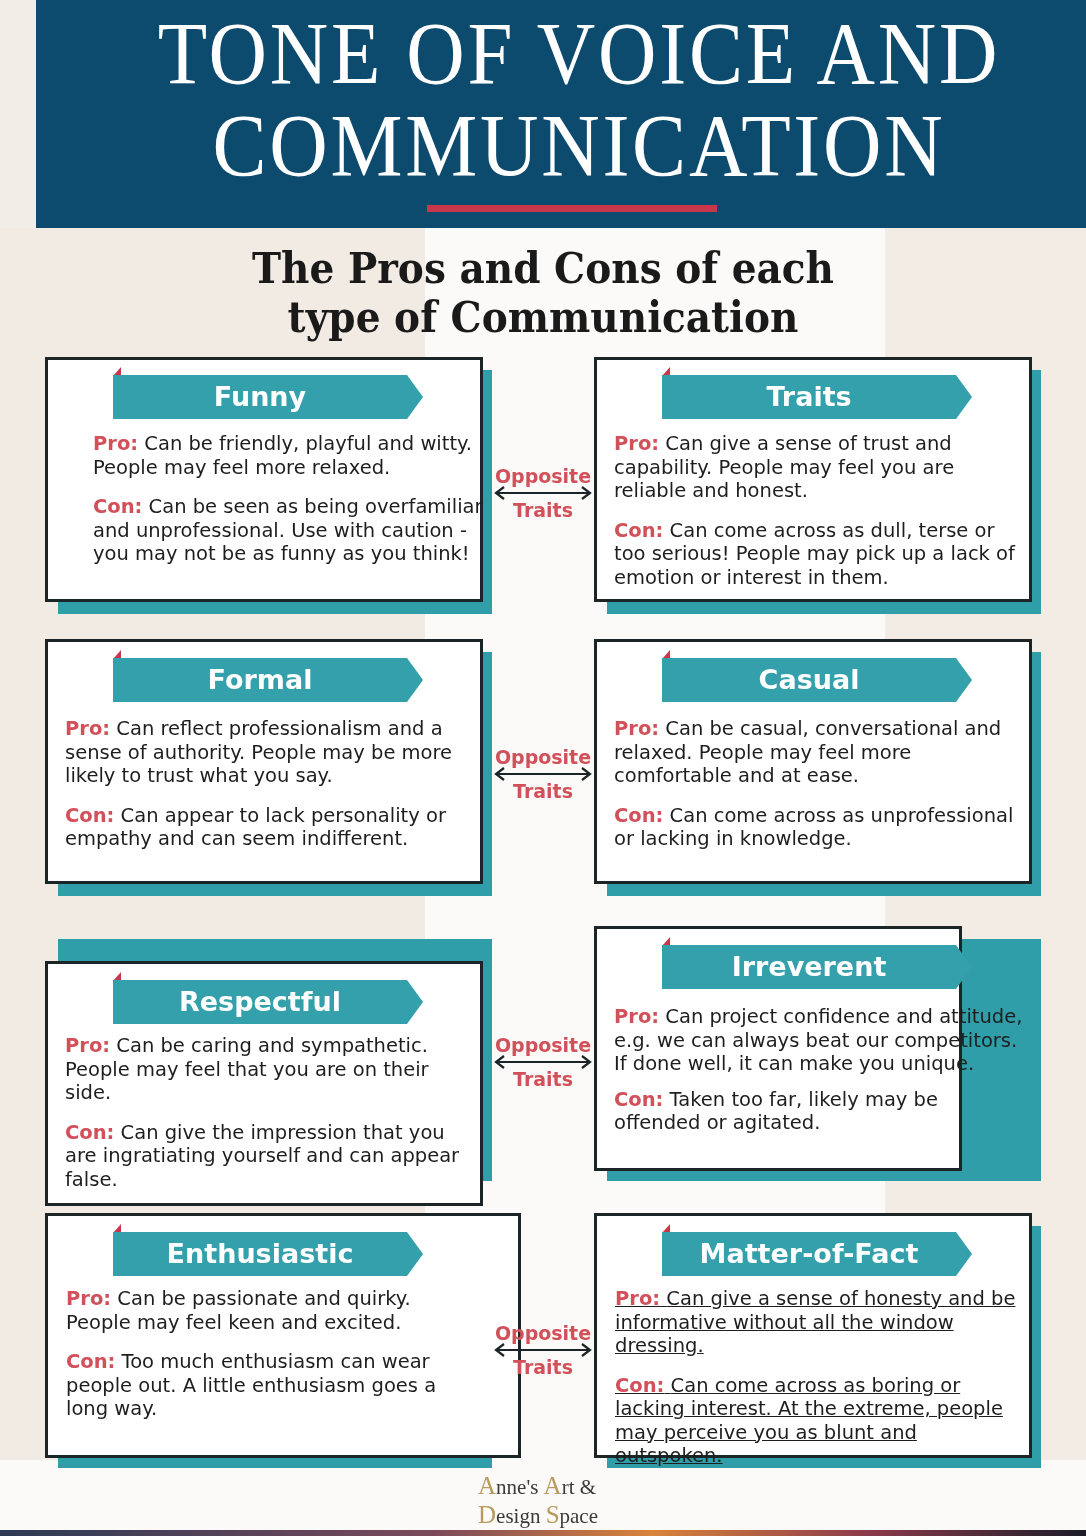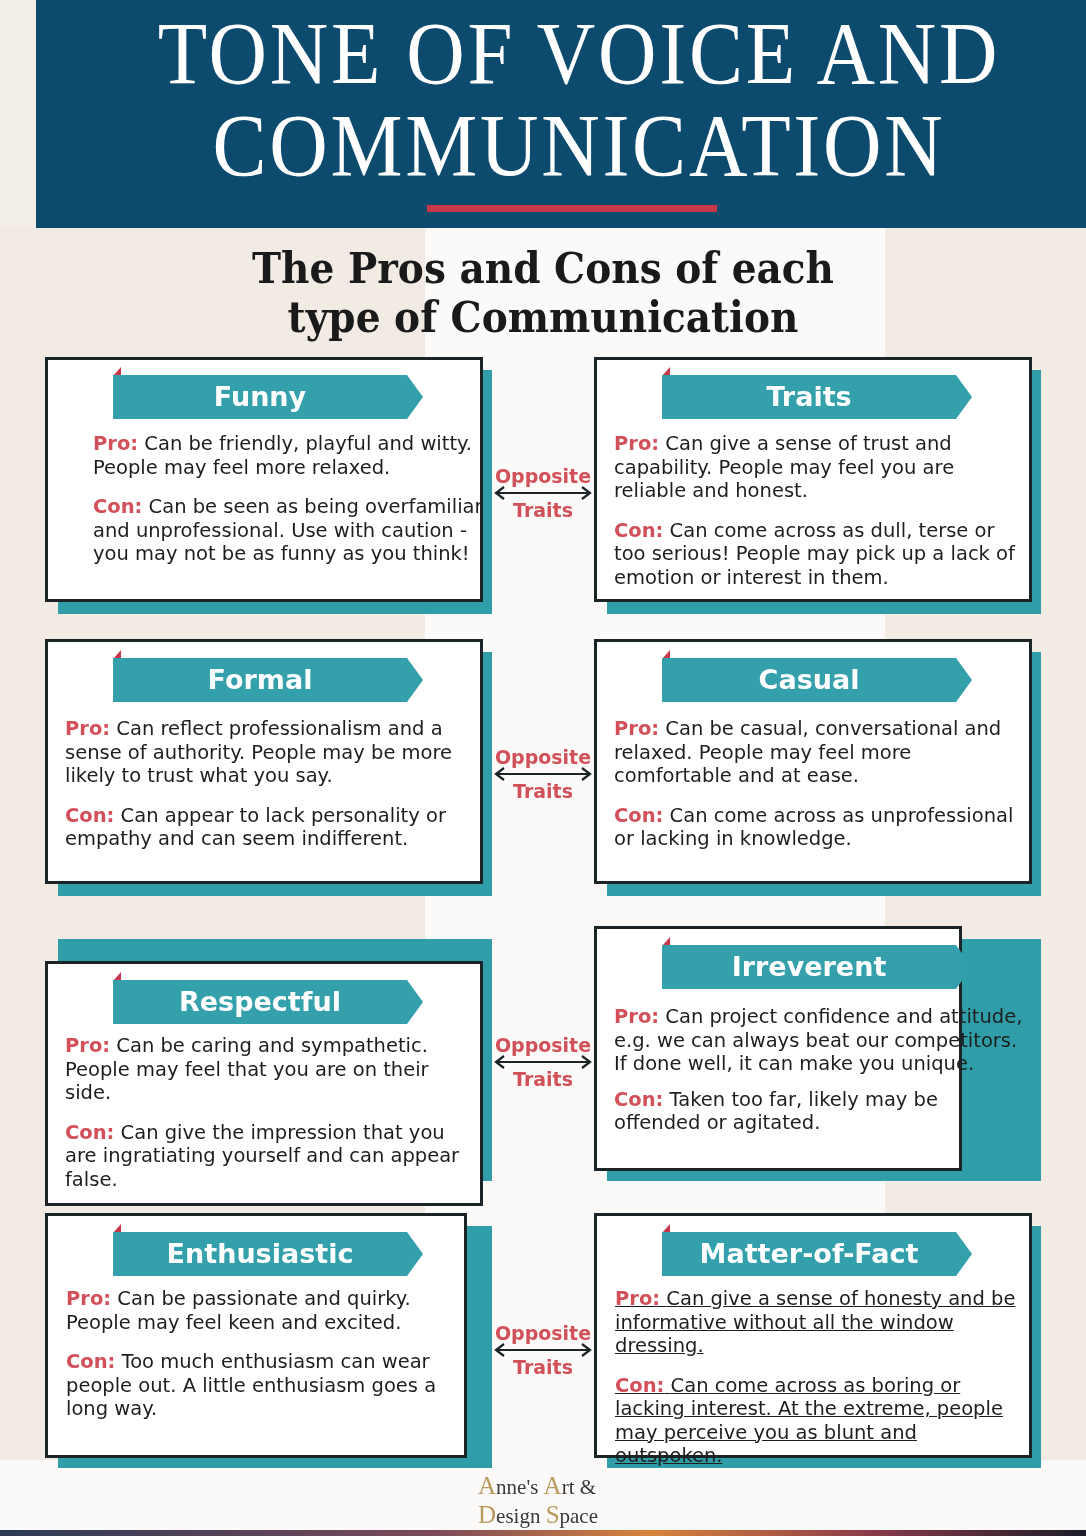--- a/index.html
+++ b/index.html
@@ -195,21 +195,21 @@
   <div class="banner" style="left:65px;top:16px;width:310px;">
     <span class="banner-label">Irreverent</span>
   </div>
   <div class="card-text" style="left:17px;top:76px;width:410px;">
     <div class="para" style="margin-bottom:12px;"><span class="tag">Pro:</span> <span>Can project confidence and attitude, e.g. we can always beat our competitors. If done well, it can make you unique.</span></div>
     <div class="para"><span class="tag">Con:</span> <span>Taken too far, likely may be offended or agitated.</span></div>
   </div>
 </div>
 
 <div class="card-shadow" style="left:58px;top:1226px;width:434px;height:242px;"></div>
-<div class="card" style="left:45px;top:1213px;width:422px;height:245px;">
+<div class="card" style="left:45px;top:1213px;width:476px;height:245px;">
   <div class="fold" style="left:65px;top:8px;"></div>
   <div class="banner" style="left:65px;top:16px;width:310px;">
     <span class="banner-label">Enthusiastic</span>
   </div>
   <div class="card-text" style="left:18px;top:71px;width:405px;">
     <div class="para"><span class="tag">Pro:</span> <span>Can be passionate and quirky. People may feel keen and excited.</span></div>
     <div class="para"><span class="tag">Con:</span> <span>Too much enthusiasm can wear people out. A little enthusiasm goes a long way.</span></div>
   </div>
 </div>
 

